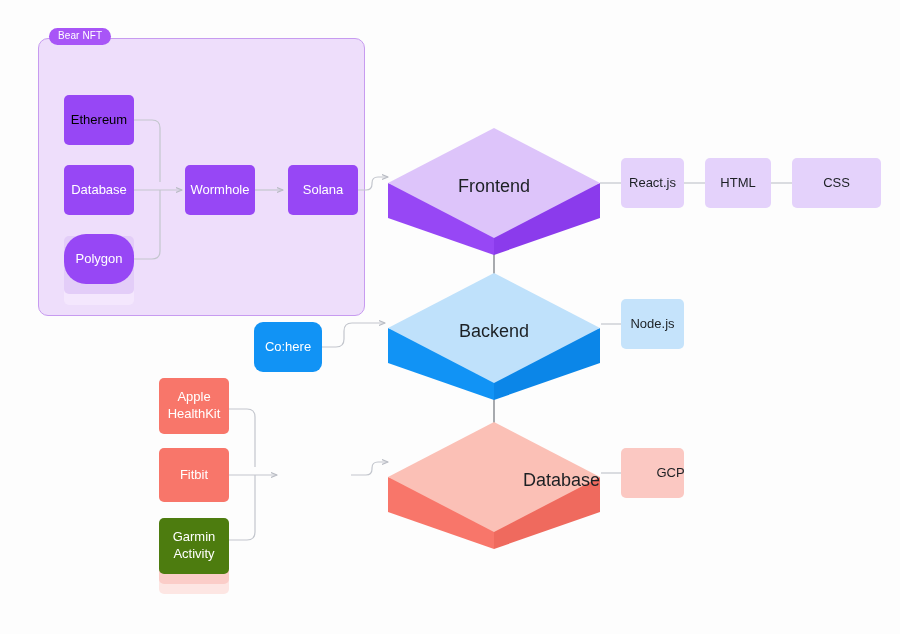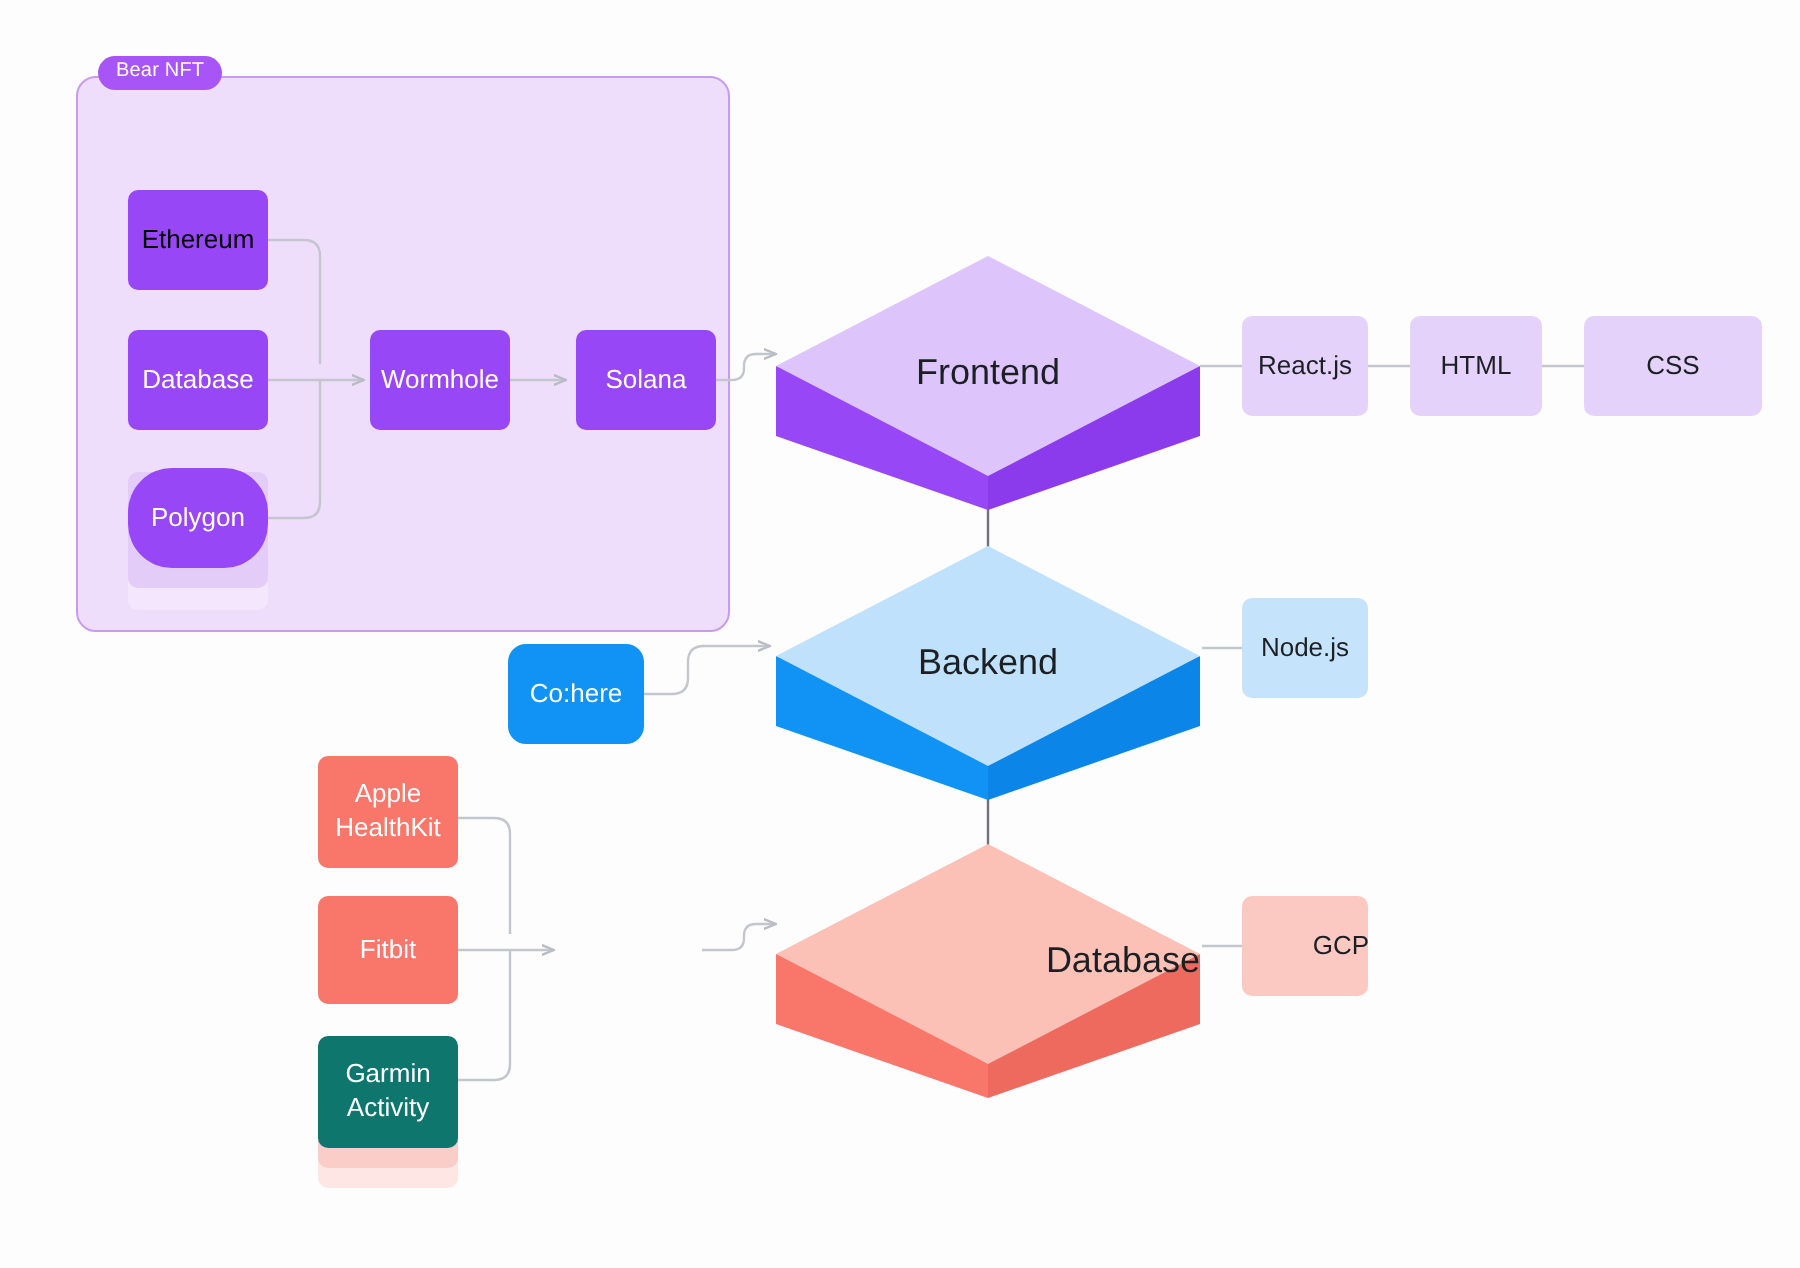--- a/index.html
+++ b/index.html
@@ -229,19 +229,19 @@
   <div class="node" style="left:159px; top:448px; width:70px; height:54px; background:#f8766a; color:#ffffff;">
     <span>Fitbit</span>
   </div>
 
   <div class="stack-layer" style="left:159px; top:524px; width:70px; height:70px; background:#fde6e3; color:#f9b4ac;">
     <span class="stack-dots">•••</span>
   </div>
   <div class="stack-layer" style="left:159px; top:520px; width:70px; height:64px; background:#fbcdc8; color:#f79b91;">
     <span class="stack-dots">•••</span>
   </div>
-  <div class="node" style="left:159px; top:518px; width:70px; height:56px; background:#0f766e; color:#ffffff; white-space:pre-line;">
+  <div class="node" style="left:159px; top:518px; width:70px; height:56px; background:#4d7c0f; color:#ffffff; white-space:pre-line;">
     <span>Garmin
 Activity</span>
   </div>
 
 
 </div>
 
 </body></html>

